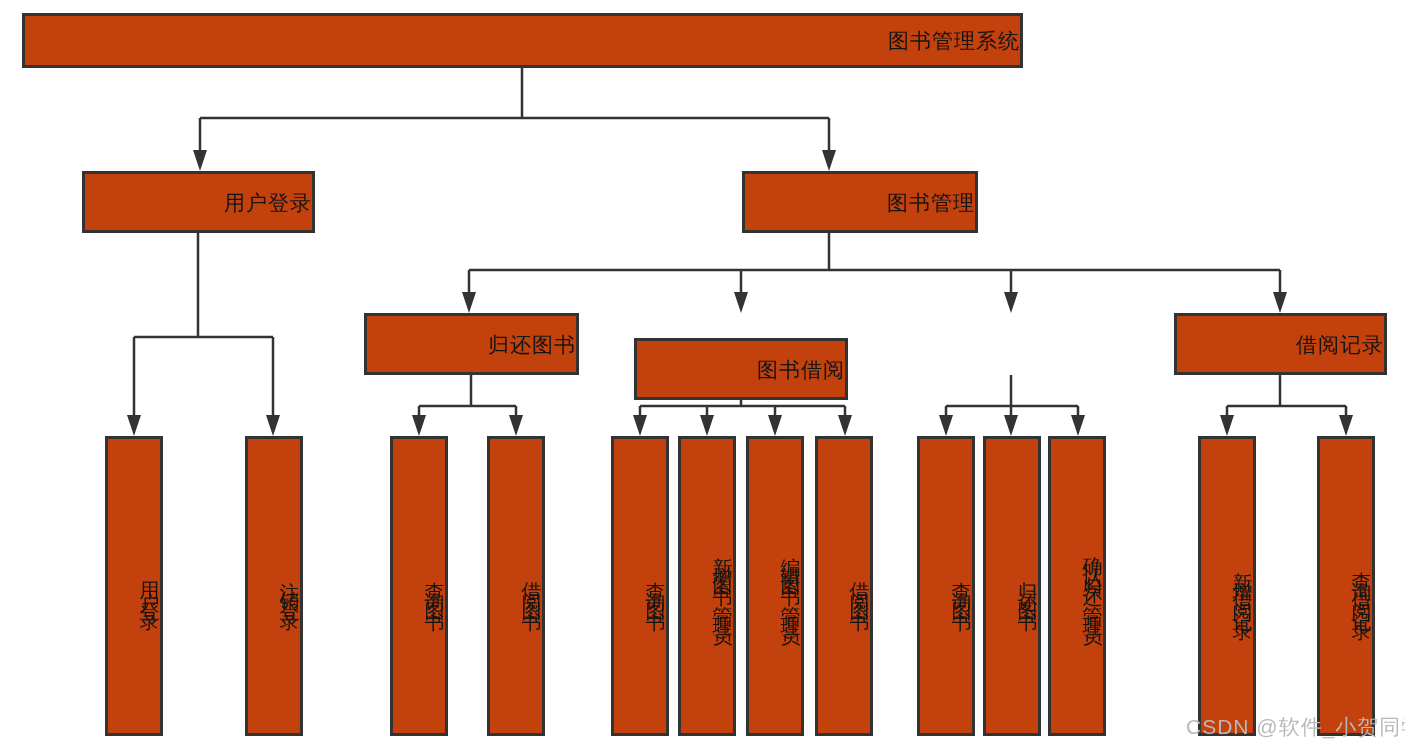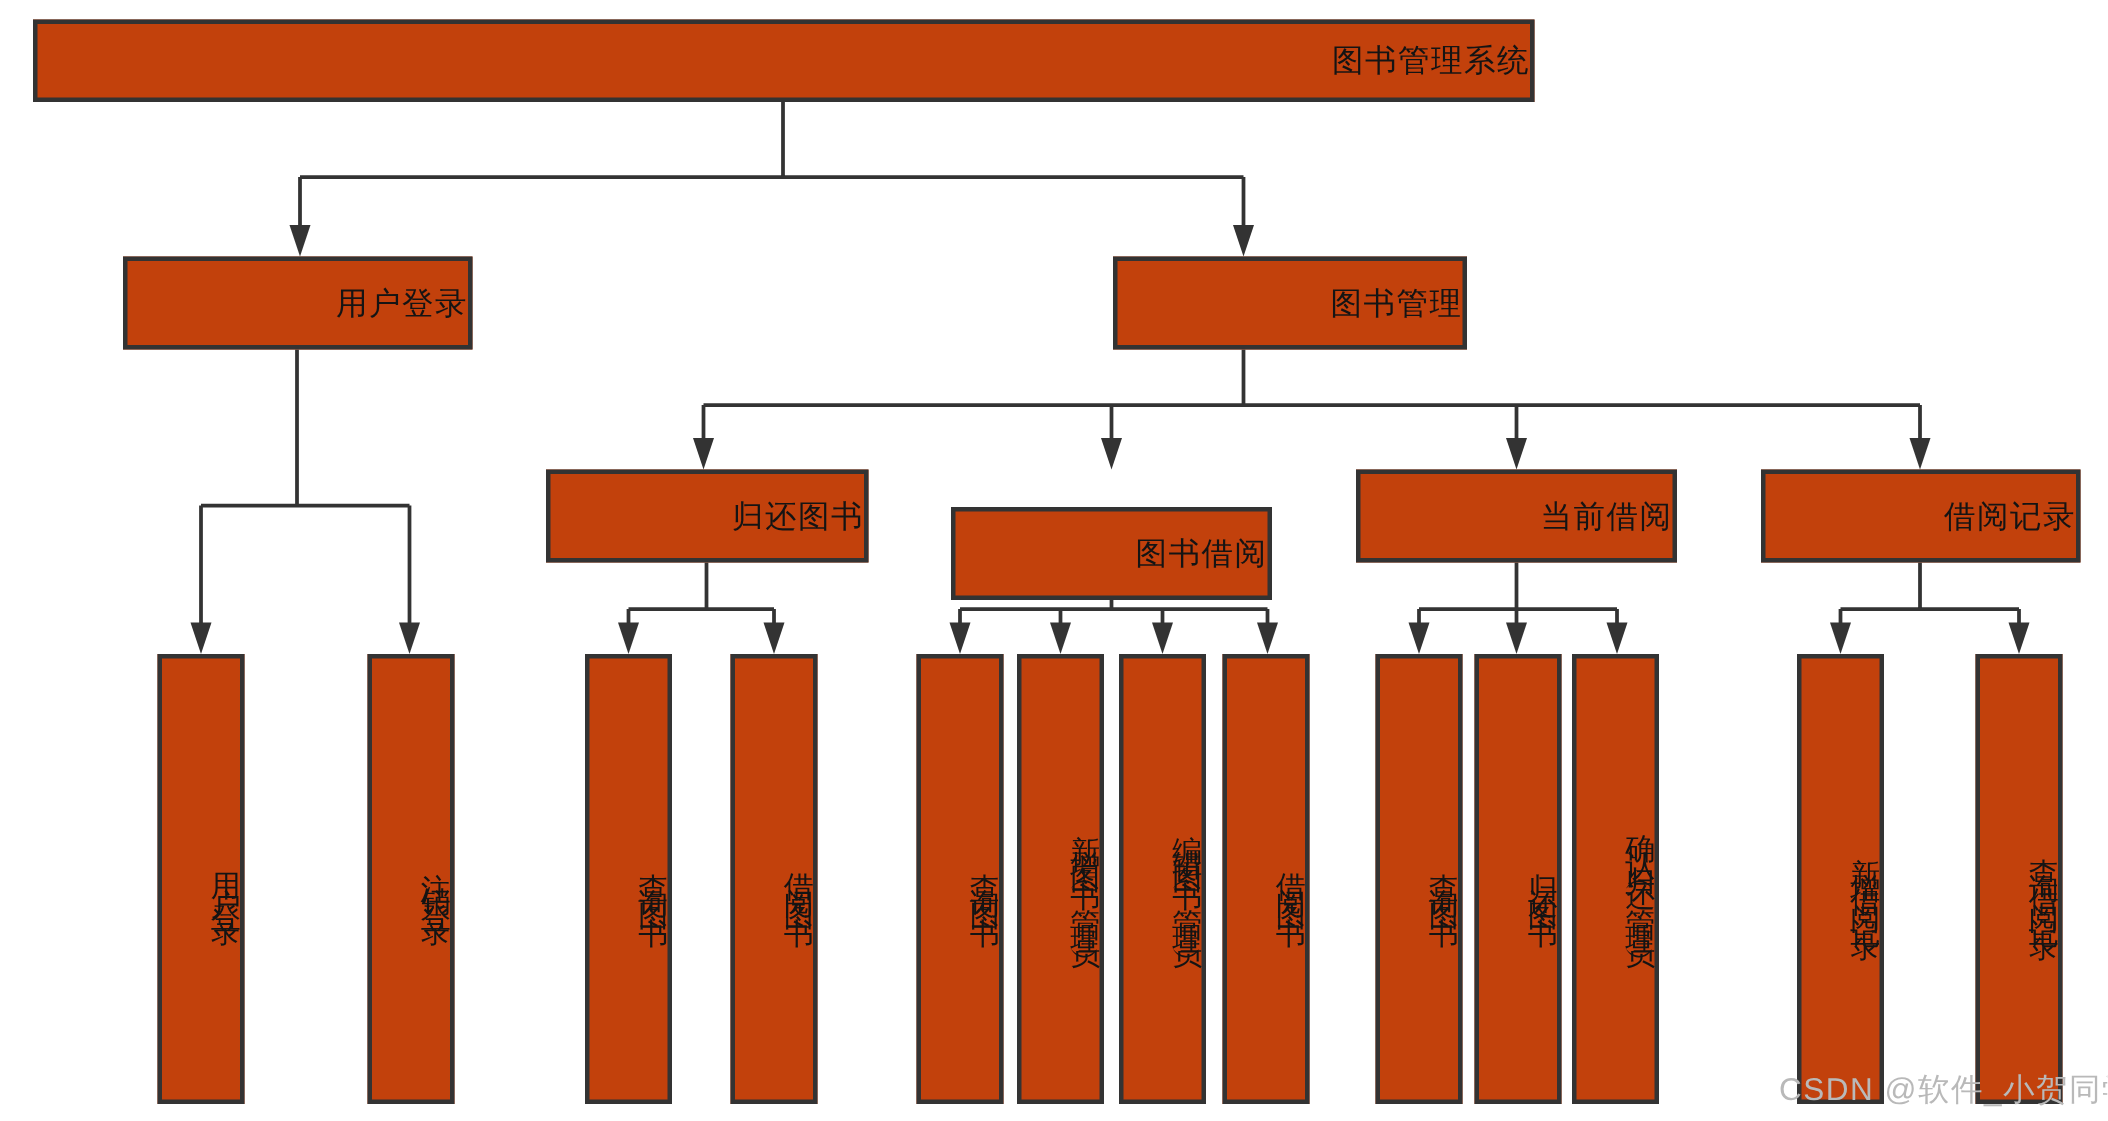--- a/index.html
+++ b/index.html
@@ -106,23 +106,20 @@
   <div class="box" id="b-l1-1">
     <span class="hlabel">图书管理</span>
   </div>
 
   <div class="box" id="b-l2-0">
     <span class="hlabel">归还图书</span>
   </div>
   <div class="box" id="b-l2-1">
     <span class="hlabel">图书借阅</span>
   </div>
-  <div class="box" id="b-l2-2">
-    <span class="hlabel">当前借阅</span>
-  </div>
   <div class="box" id="b-l2-3">
     <span class="hlabel">借阅记录</span>
   </div>
 
   <div class="box leaf" id="b-leaf-0">
     <span class="vlabel">用户登录</span>
   </div>
   <div class="box leaf" id="b-leaf-1">
     <span class="vlabel">注销登录</span>
   </div>

